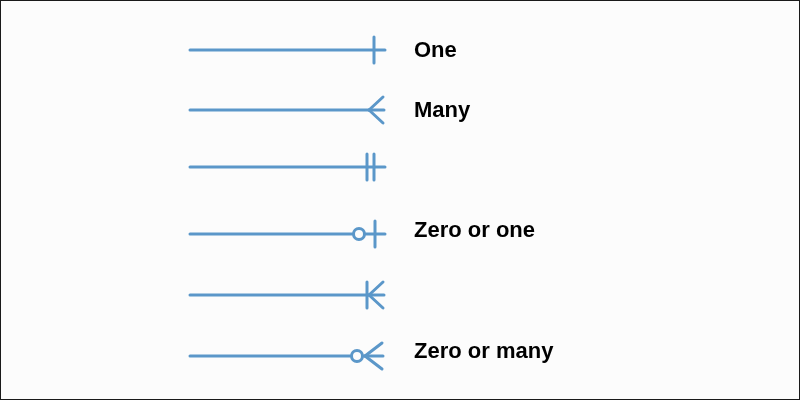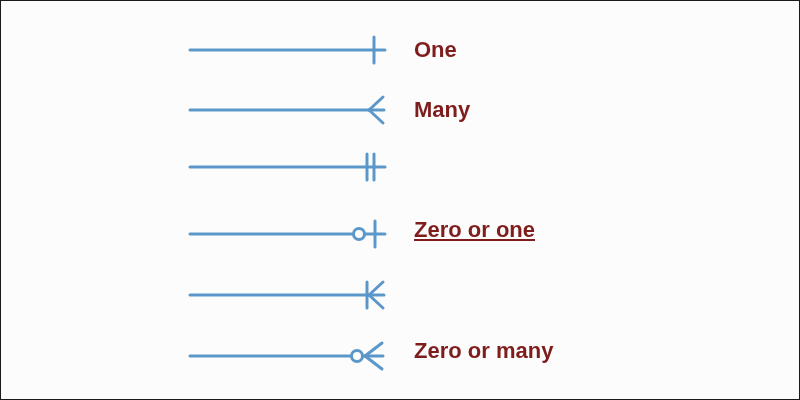--- a/index.html
+++ b/index.html
@@ -5,21 +5,21 @@
     html, body { margin: 0; padding: 0; }
     body { width: 800px; height: 400px; overflow: hidden; background: #fcfcfc; }
     .frame {
       position: relative; width: 798px; height: 398px;
       border: 1px solid #1a1a1a; background: #fcfcfc;
     }
     svg.diagram { position: absolute; left: 0; top: 0; }
     .label {
       position: absolute; left: 413px;
       font-family: "Liberation Sans", sans-serif;
-      font-weight: bold; font-size: 22px; color: #7f1d1d;
+      font-weight: bold; font-size: 22px; color: #000000;
       line-height: 26px; white-space: nowrap;
     }
   </style>
 </head>
 <body>
 
 <div class="frame">
   <svg class="diagram" width="798" height="398" viewBox="1 1 798 398" fill="none" stroke="#5b97c9" stroke-width="3" stroke-linecap="round">
 
     <g>
@@ -65,15 +65,15 @@
       <line x1="363" y1="356" x2="383" y2="356"></line>
       <g>
         <line x1="365" y1="356" x2="382" y2="343"></line>
         <line x1="365" y1="356" x2="382" y2="369"></line>
       </g>
     </g>
   </svg>
 
   <div class="label" style="top:36px;">One</div>
   <div class="label" style="top:96px;text-align:center;">Many</div>
-  <div class="label" style="top:216px;text-decoration:underline;">Zero or one</div>
+  <div class="label" style="top:216px;">Zero or one</div>
   <div class="label" style="top:337px;">Zero or many</div>
 </div>
 
 </body></html>

